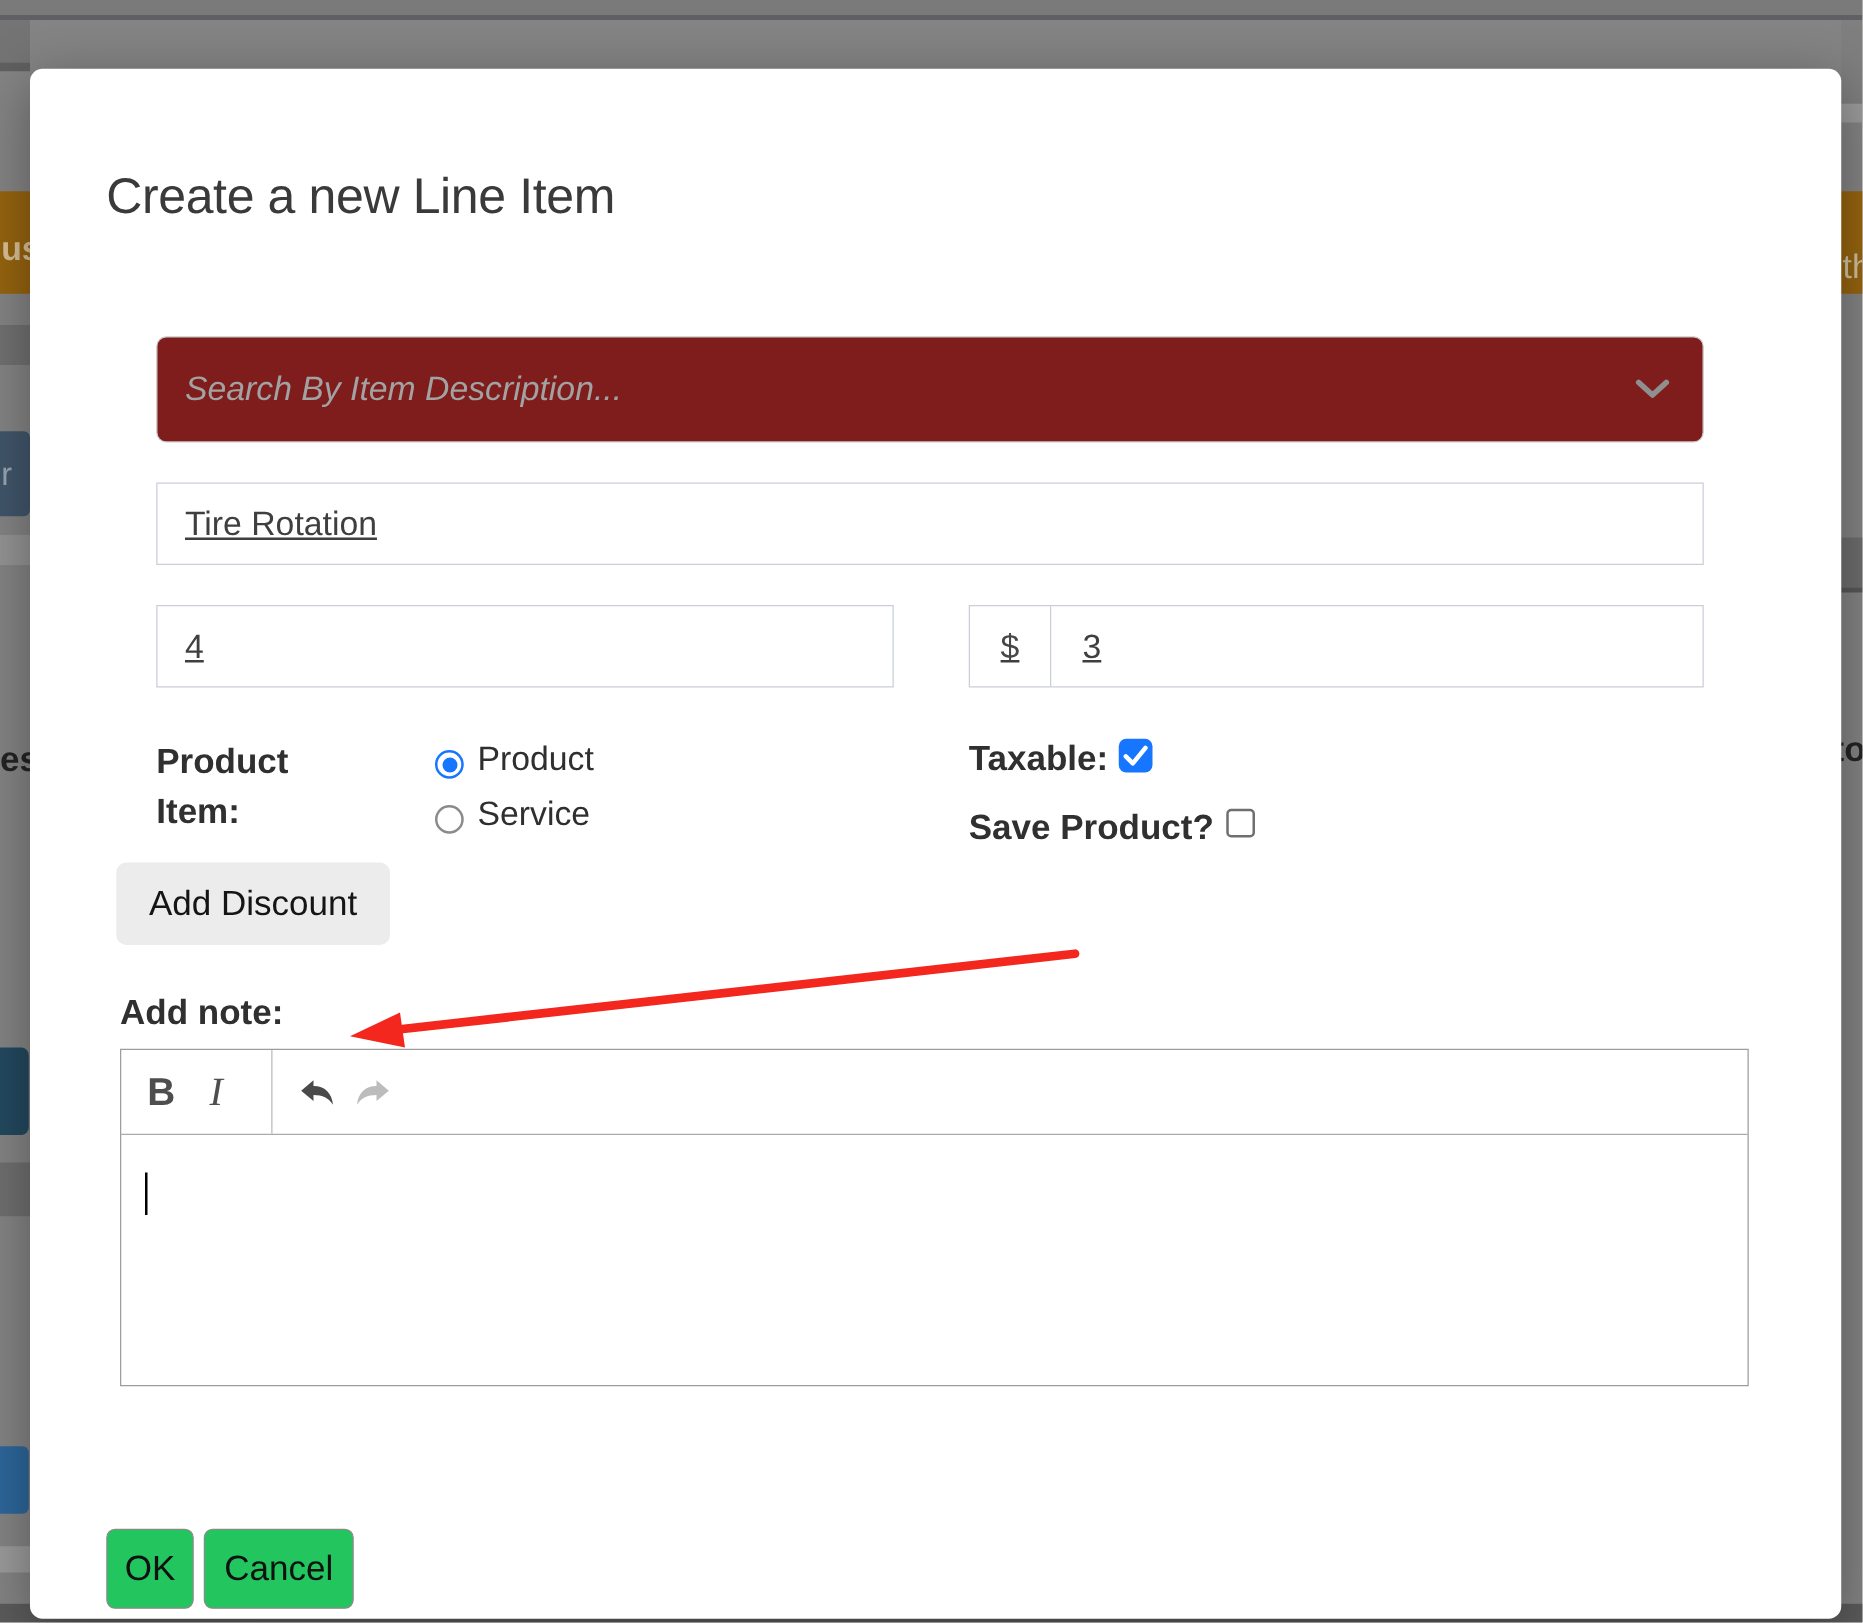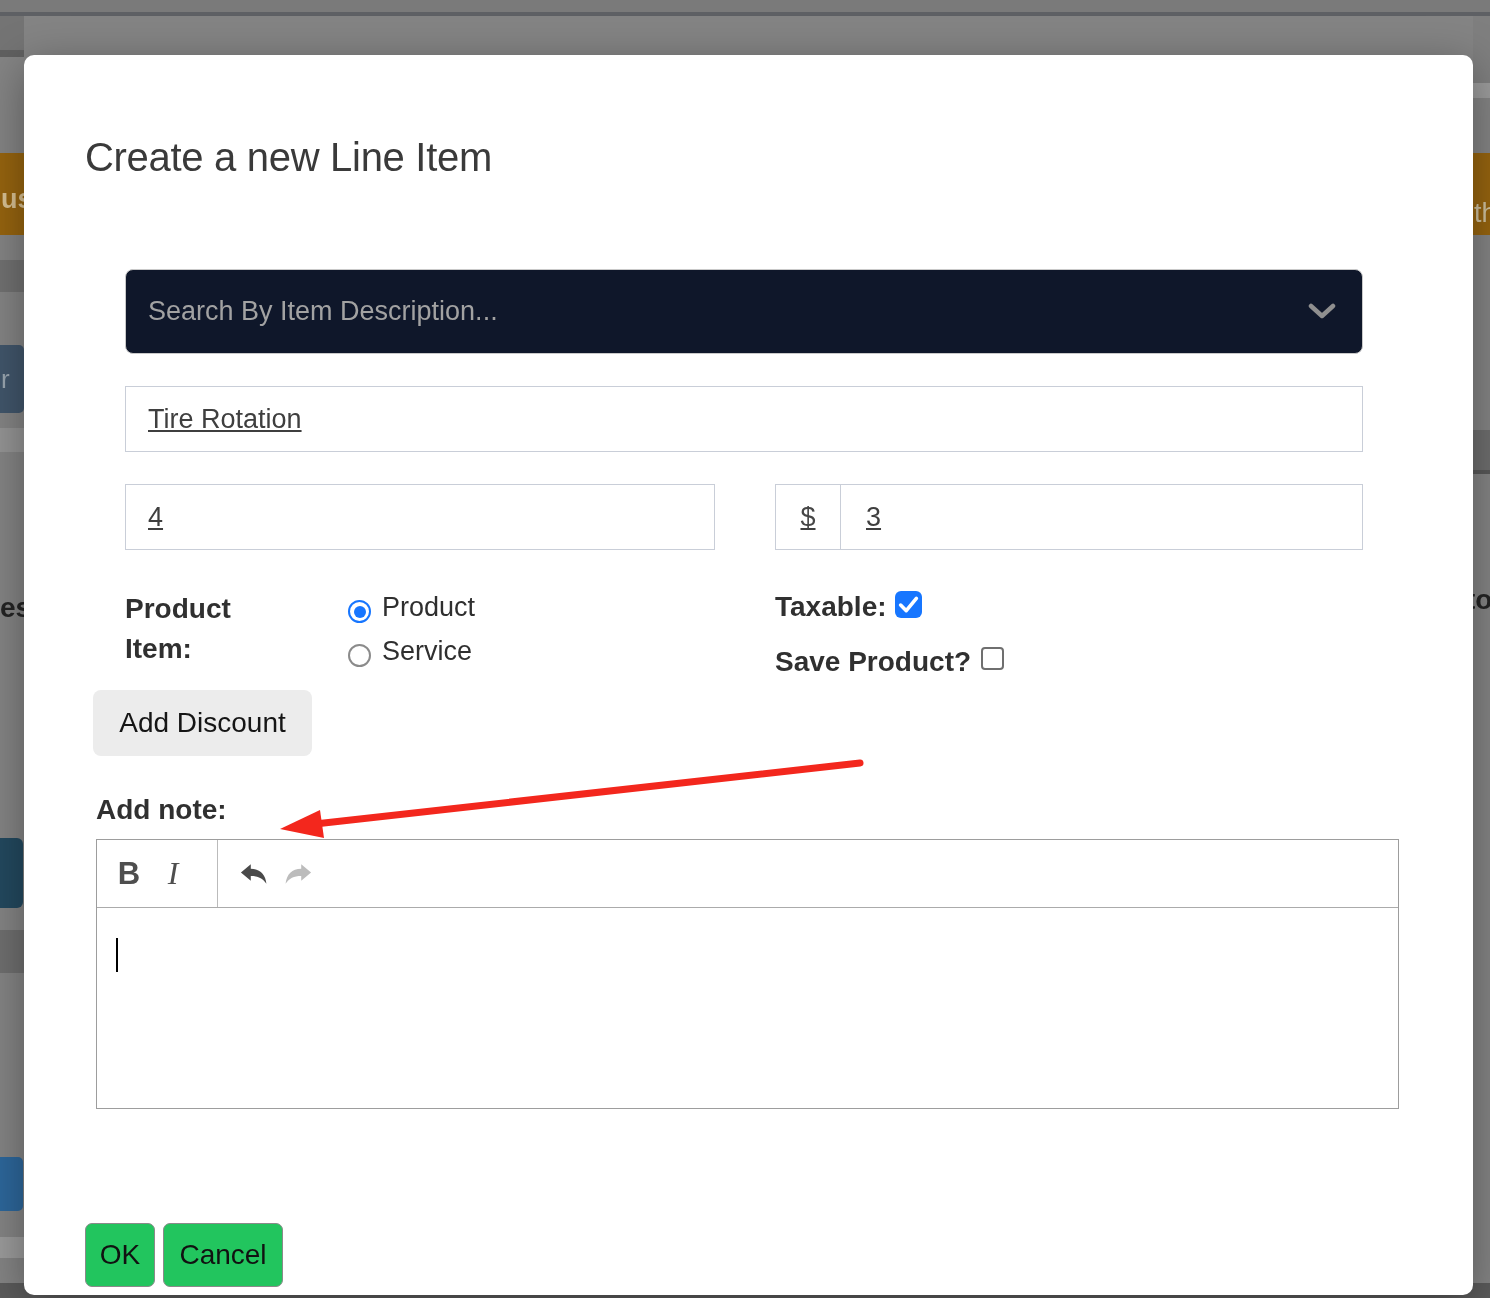--- a/index.html
+++ b/index.html
@@ -18,22 +18,22 @@
     background:#ffffff;border-radius:10px;
     box-shadow:0 10px 45px rgba(0,0,0,0.35);
     margin-top:36px;
   }
   .modal-title{
     position:absolute;left:61px;top:80px;
     font-size:40px;font-weight:500;color:#3a3a3a;letter-spacing:-0.3px;
   }
   .select-box{
     position:absolute;left:101px;top:214px;width:1238px;height:85px;
-    border:1.5px solid #c9c9c9;border-radius:8px;background:#0f172a;
-    display:flex;align-items:center;box-sizing:border-box;cursor:pointer;
+    border:1.5px solid #c9c9c9;border-radius:8px;background:#7f1d1d;
+    display:flex;align-items:center;box-sizing:border-box;cursor:pointer;font-style:italic;
   }
   .select-placeholder{margin-left:22px;font-size:27px;color:#a2a2a2;}
   .select-chevron{position:absolute;right:26px;top:33px;}
   .input-box{
     position:absolute;border:1px solid #c9ced8;background:#fff;
     display:flex;align-items:center;box-sizing:border-box;
     font-size:27px;color:#3f3f3f;text-decoration:underline;
   }
   .input-box .val{margin-left:22px;}
   .desc-box{left:101px;top:331px;width:1238px;height:66px;}

